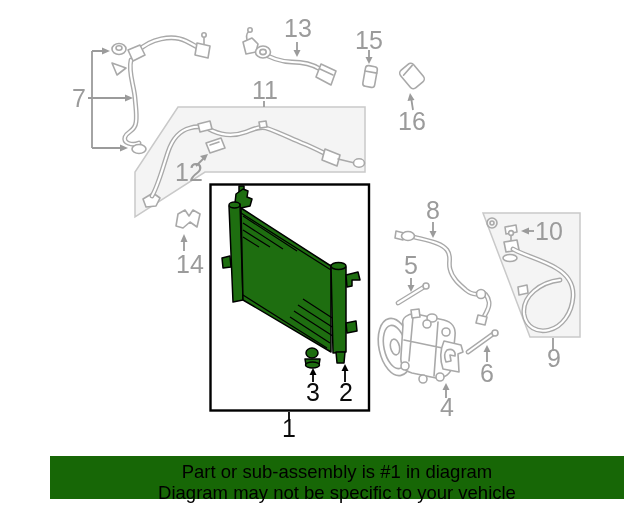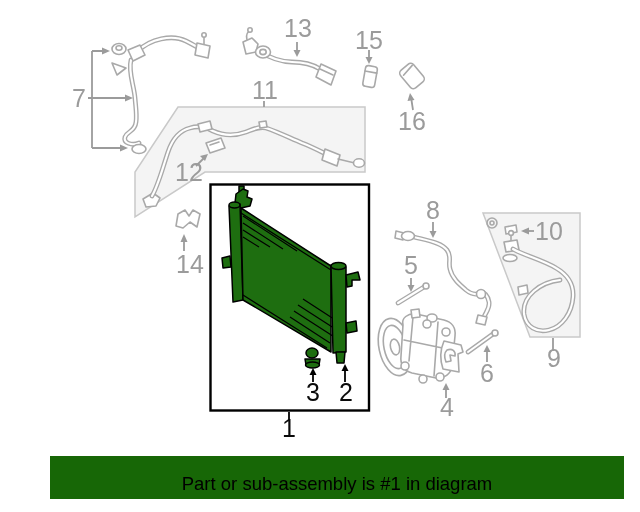--- a/index.html
+++ b/index.html
@@ -15,21 +15,21 @@
   .arr{stroke:#9b9b9b;stroke-width:1.8;fill:none;}
   .ah{fill:#9b9b9b;stroke:none;}
   .arrb{stroke:#000;stroke-width:1.8;fill:none;}
   .ahb{fill:#000;stroke:none;}
   .co{font-size:25px;fill:#9b9b9b;text-anchor:middle;}
   .cob{fill:#0a0a0a;}
   .grn{stroke:#000;stroke-width:1.5;stroke-linejoin:round;}
   .grnln{fill:none;stroke:#000;stroke-width:1.2;}
   
   #banner{position:absolute;left:50px;top:456px;width:574px;height:43px;background:#176706;
-          color:#000;text-align:center;font-size:18.5px;line-height:21px;padding-top:17px;
+          color:#000;text-align:center;font-size:18.5px;line-height:21px;padding-top:5px;
           box-sizing:border-box;}
 </style>
 </head>
 <body>
 
 <div id="stage">
 <svg id="diagram-svg" width="640" height="512" viewBox="0 0 640 512">
 
   <g>
     <path class="tube-o" d="M138,51 C150,39 172,34 186,41 C192,44 197,47 201,49"></path>
@@ -223,14 +223,15 @@
     <text class="co" x="189" y="181">12</text>
     <text class="co" x="298" y="37">13</text>
     <text class="co" x="190" y="273">14</text>
     <text class="co" x="369" y="49">15</text>
     <text class="co" x="412" y="130">16</text>
   </g>
 </svg>
 
 <div id="banner">
   <div>Part or sub-assembly is #1 in diagram</div>
+  <div>Diagram may not be specific to your vehicle</div>
 </div>
 </div>
 
 </body></html>

